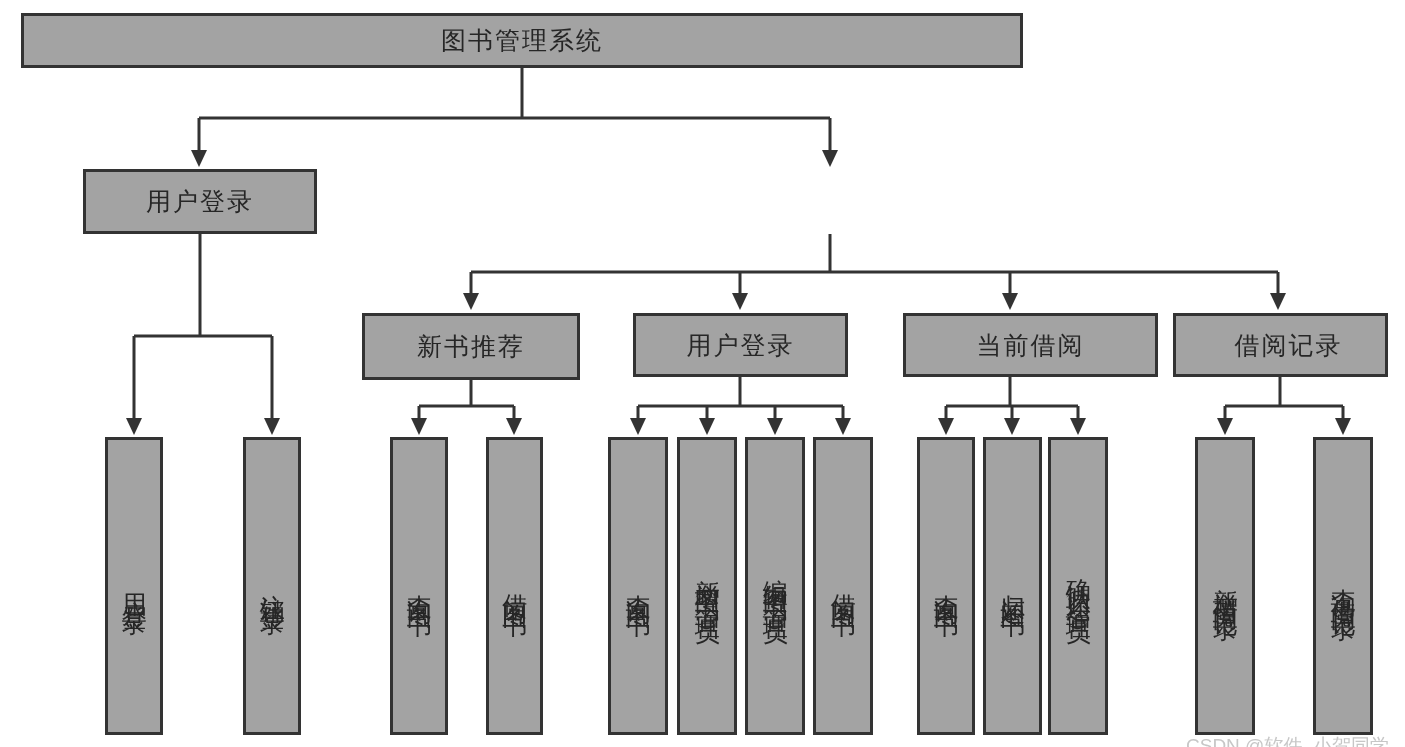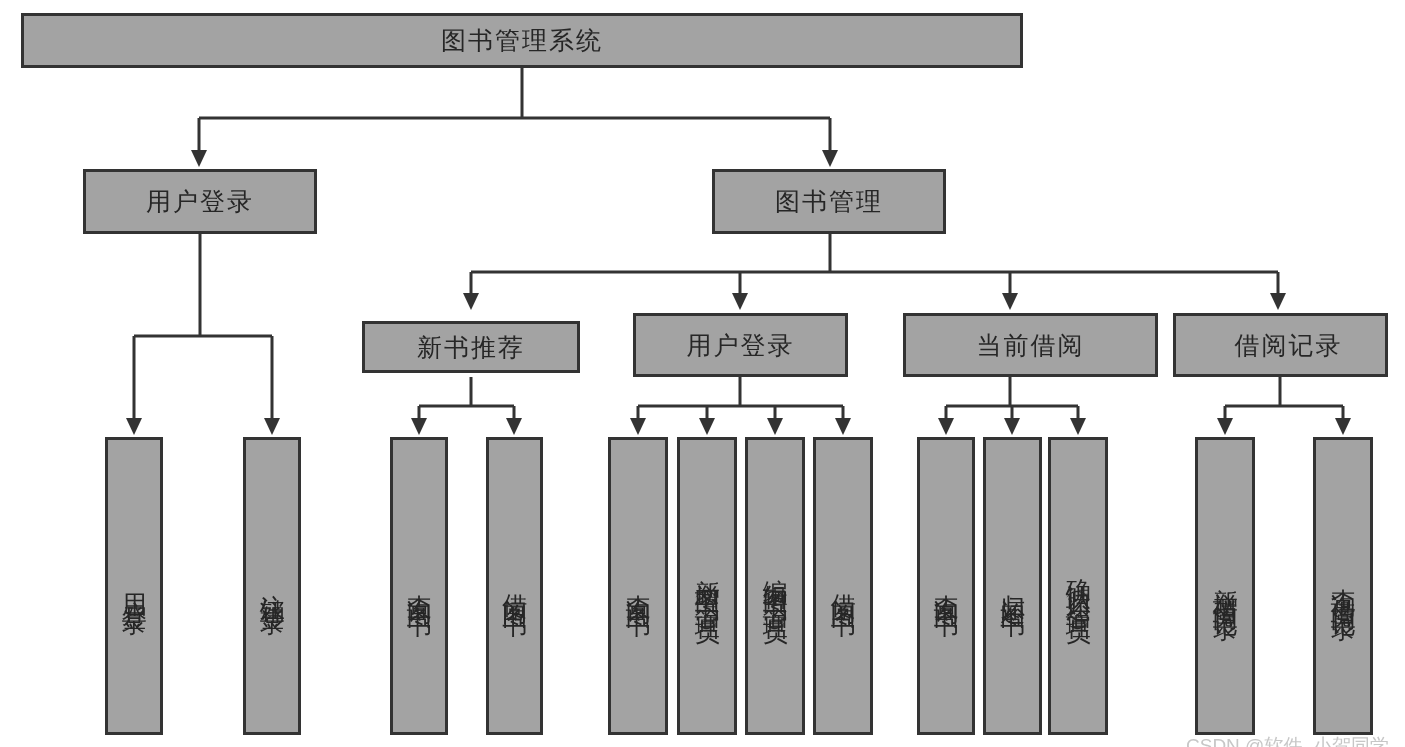--- a/index.html
+++ b/index.html
@@ -113,25 +113,22 @@
     </g>
   </svg>
 
   <div class="box h-box" style="left:21px; top:13px; width:1002px; height:55px;">
     <span>图书管理系统</span>
   </div>
 
   <div class="box h-box" style="left:83px; top:169px; width:234px; height:65px;">
     <span>用户登录</span>
   </div>
-  <div class="box h-box" style="left:712px; top:169px; width:234px; height:65px;">
-    <span>图书管理</span>
-  </div>
 
-  <div class="box h-box" style="left:362px; top:313px; width:218px; height:52px;margin-top:8px;">
+  <div class="box h-box" style="left:362px; top:313px; width:218px; height:67px;">
     <span>新书推荐</span>
   </div>
   <div class="box h-box" style="left:633px; top:313px; width:215px; height:64px;">
     <span>用户登录</span>
   </div>
   <div class="box h-box" style="left:903px; top:313px; width:255px; height:64px;">
     <span>当前借阅</span>
   </div>
   <div class="box h-box" style="left:1173px; top:313px; width:215px; height:64px;padding-left:16px;">
     <span>借阅记录</span>

